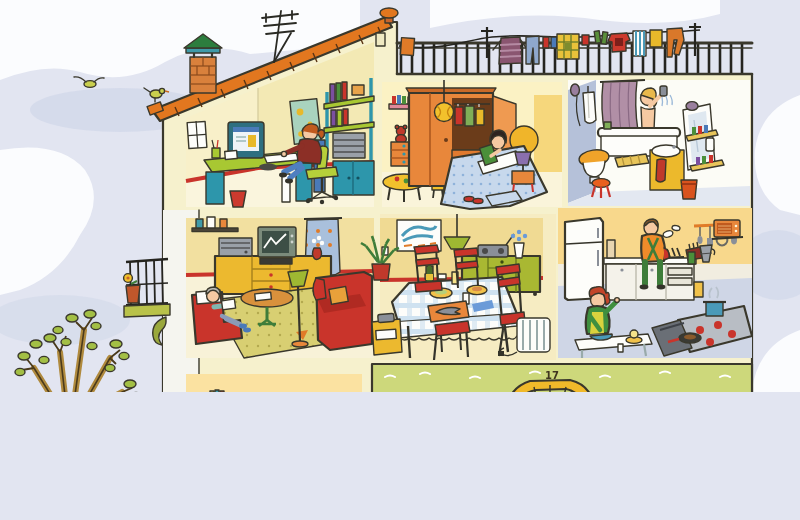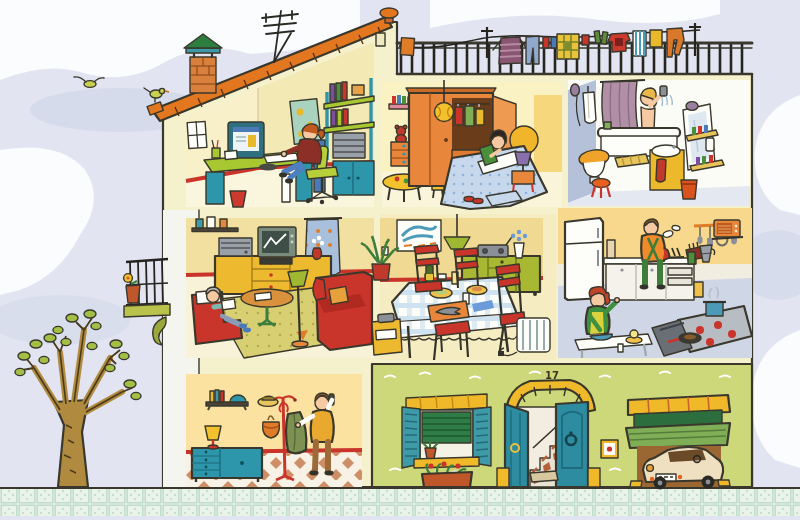--- a/index.html
+++ b/index.html
@@ -1,16 +1,16 @@
 <!DOCTYPE html>
 <html><head>
 <meta charset="utf-8">
 <style>
   html,body{margin:0;padding:0;background:#e2e5f1;}
-  .stage{position:relative;width:800px;height:516px;overflow:hidden;font-family:"DejaVu Sans",sans-serif;}
+  .stage{position:relative;width:800px;height:392px;overflow:hidden;font-family:"DejaVu Sans",sans-serif;}
   svg{display:block}
   .s{stroke:#3a382c;stroke-linejoin:round;stroke-linecap:round}
   .s1{stroke-width:1.4}
   .s2{stroke-width:2.2}
   .nf{fill:none}
   text{font-family:"DejaVu Sans",sans-serif;}
 </style>
 </head>
 <body>
 

